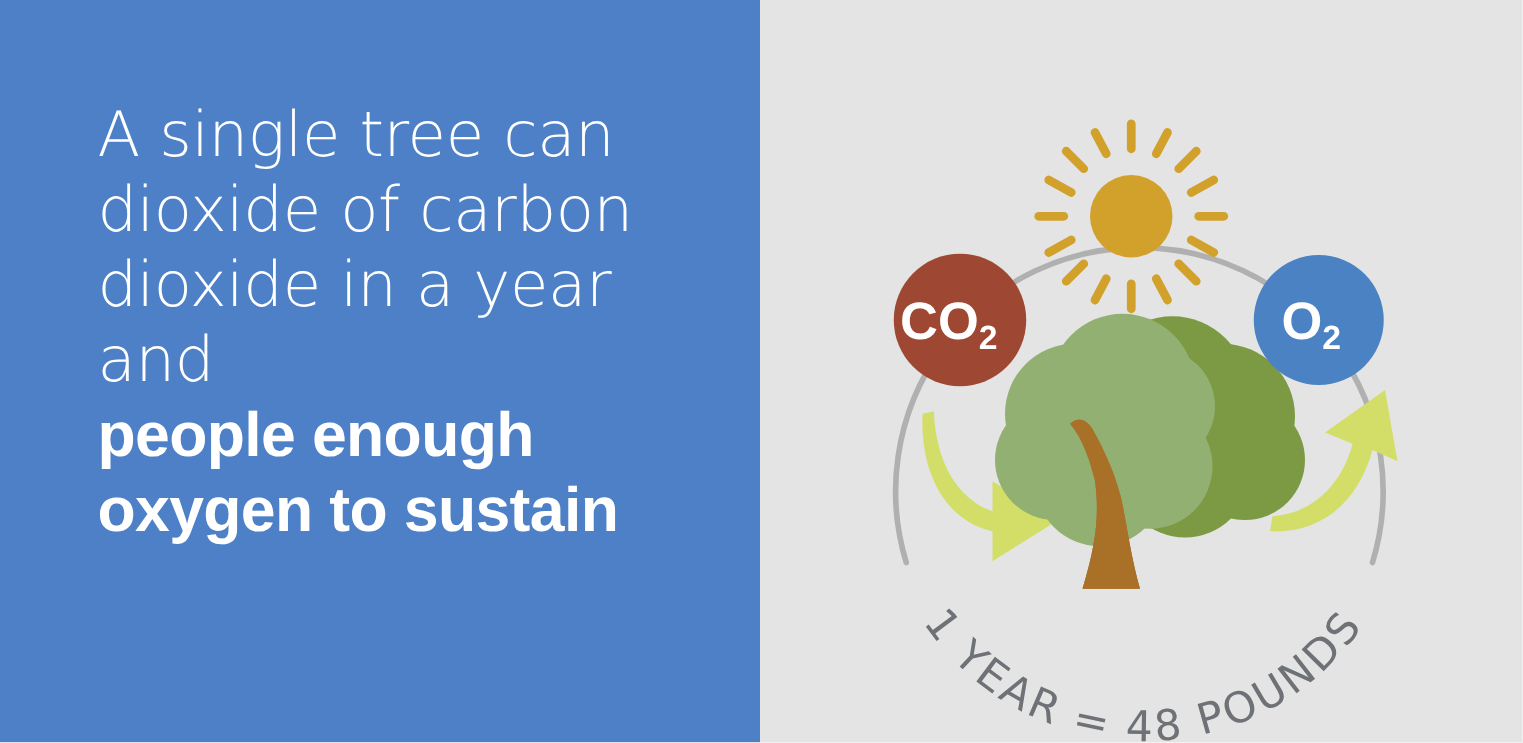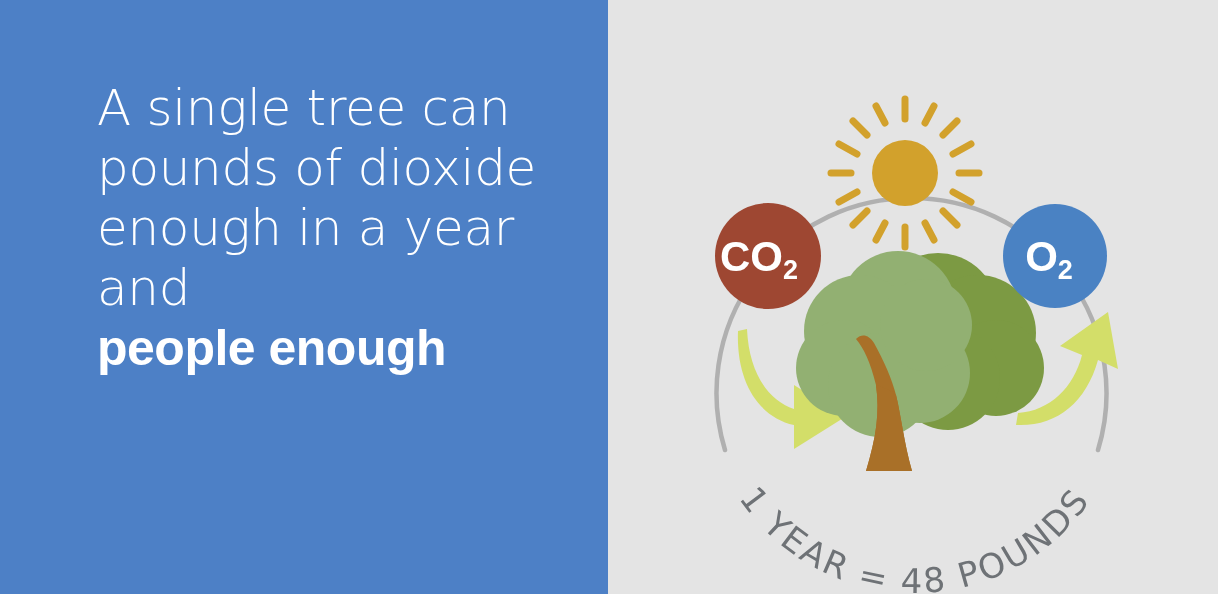--- a/index.html
+++ b/index.html
@@ -46,21 +46,21 @@
   .headline .light {
     font-weight: 300;
     font-family: "DejaVu Sans", sans-serif;
     font-stretch: normal;
   }
   .headline .bold {
     font-weight: 700;
     font-family: "Liberation Sans", sans-serif;
     letter-spacing: -0.5px;
   }
-  .headline .line { display: block; margin-left: 19px; }
+  .headline .line { display: block; }
   .diagram {
     position: absolute;
     left: 608px;
     top: 13px;
     width: 610px;
     height: 594px;
   }
   .diagram svg {
     display: block;
     width: 610px;
@@ -85,25 +85,26 @@
 <body>
 
 <div id="infographic">
 
   <div class="left-panel"></div>
   <div class="right-panel"></div>
 
   <div class="headline">
     <span class="light">
       <span class="line">A single tree can</span>
-      <span class="line">pounds of dioxide</span>
-      <span class="line">enough in a year and</span>
+      <span class="line">dioxide of carbon</span>
+      <span class="line">dioxide in a year and</span>
     </span>
     <span class="bold">
       <span class="line">people enough</span>
+      <span class="line">oxygen to sustain</span>
     </span>
   </div>
 
   <div class="diagram">
     <svg viewBox="0 0 610 594" xmlns="http://www.w3.org/2000/svg">
 
       <defs>
         <path id="arcTextPath" d="M 104,428 A 212,212 0 0 0 510,430" fill="none"></path>
       </defs>
 

